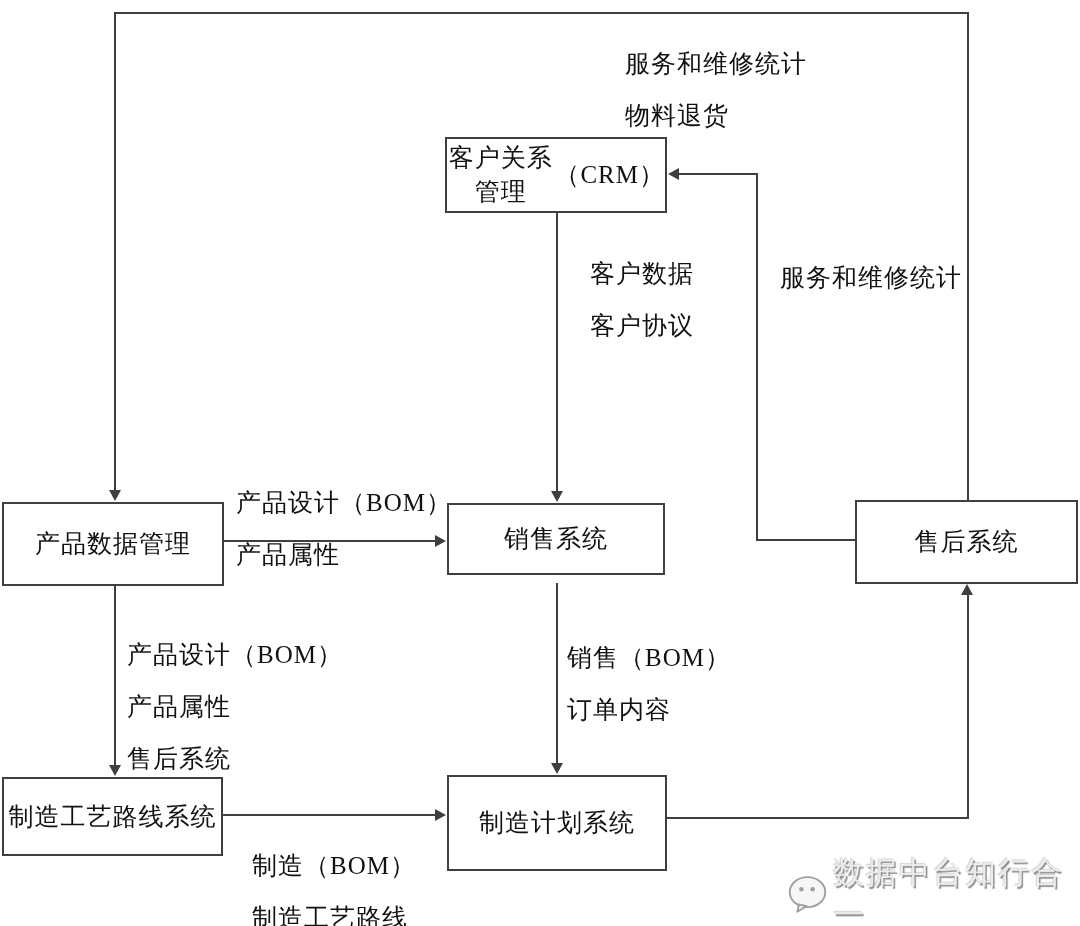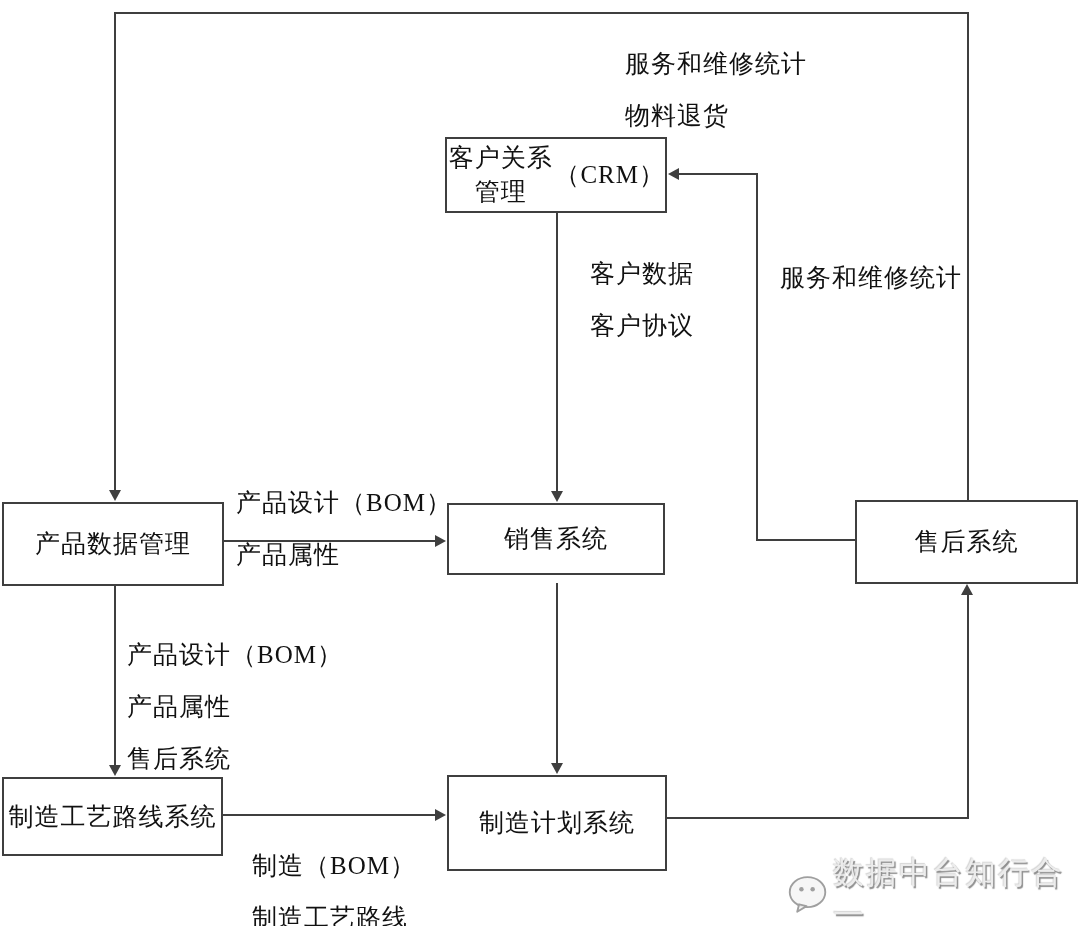--- a/index.html
+++ b/index.html
@@ -128,20 +128,22 @@
     <span>产品属性</span>
   </div>
 
   <div class="lbl" style="left:127px;top:621px">
     <span>产品设计（BOM）</span>
     <span>产品属性</span>
     <span>售后系统</span>
   </div>
 
   <div class="lbl" style="left:567px;top:624px">
+    <span>销售（BOM）</span>
+    <span>订单内容</span>
   </div>
 
   <div class="lbl" style="left:252px;top:832px">
     <span>制造（BOM）</span>
     <span>制造工艺路线</span>
     <span>交货日期</span>
   </div>
 
 
   <div class="watermark">

